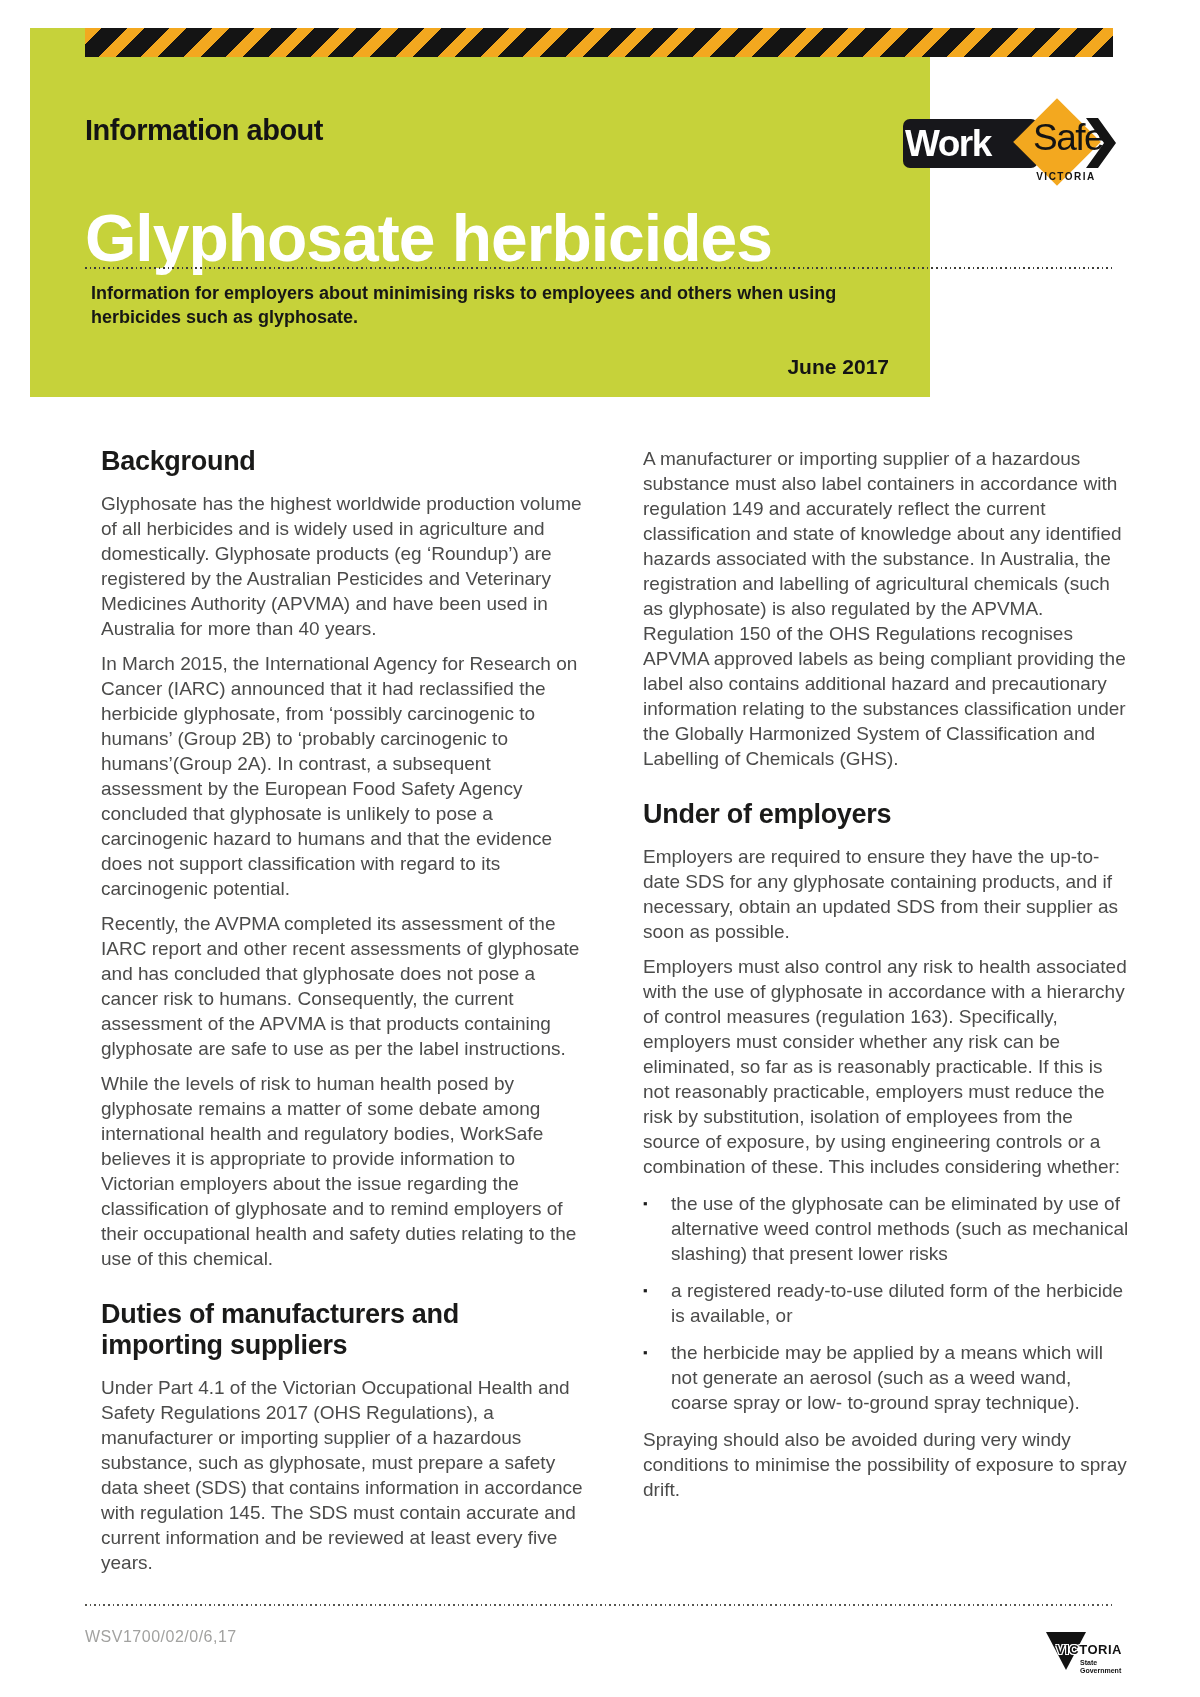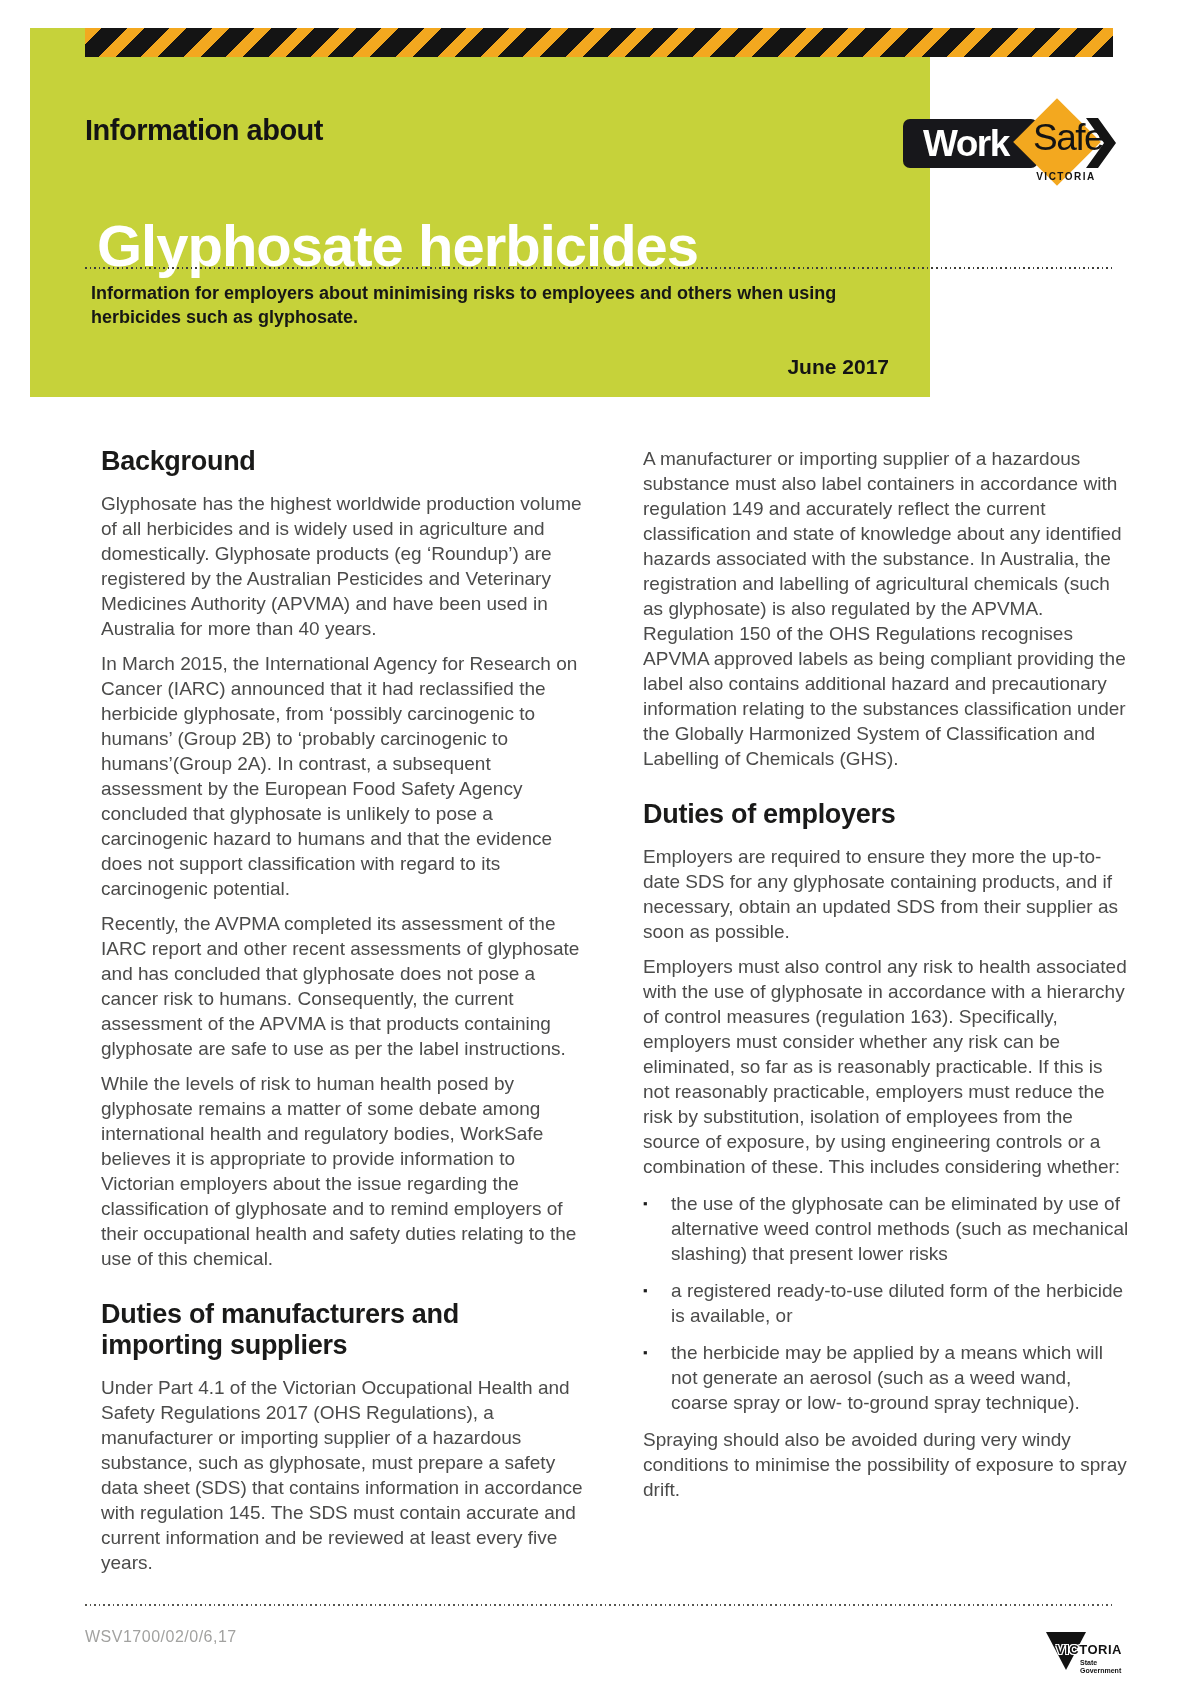--- a/index.html
+++ b/index.html
@@ -16,22 +16,22 @@
   }
   .hazard {
     position:absolute; left:55px; top:0; width:1028px; height:29px;
     background:repeating-linear-gradient(135deg, #f3a81f 0 12px, #141414 12px 30px);
   }
   .kicker {
     position:absolute; left:55px; top:86px;
     font-size:29px; font-weight:bold; color:#141414; letter-spacing:-0.5px;
   }
   .title {
-    position:absolute; left:55px; top:172px; margin:12px;
-    font-size:58px; font-weight:bold; color:#ffffff; letter-spacing:-1px;
+    position:absolute; left:55px; top:172px; margin:0;
+    font-size:66px; font-weight:bold; color:#ffffff; letter-spacing:-1px;
   }
   .dotline {
     height:3px;
     background-image:repeating-linear-gradient(90deg, #3d3d38 0 1.6px, transparent 1.6px 4.6px);
     background-size:auto 2px; background-repeat:repeat-x; background-position:0 50%;
   }
   .dot-header { position:absolute; left:55px; top:238px; width:1030px; }
   .subtitle {
     position:absolute; left:55px; top:247px; width:820px; margin:6px;
     font-size:18px; font-weight:bold; color:#161616; line-height:24px;
@@ -42,21 +42,21 @@
   }
 
   
   .ws-logo { position:absolute; left:870px; top:62px; width:250px; height:112px; }
   .ws-rect {
     position:absolute; left:3px; top:29px; width:135px; height:49px;
     background:#17171b; border-radius:7px; z-index:1;
     display:flex; align-items:center;
   }
   .ws-work {
-    padding-left:20px; font-size:37px; font-weight:bold; color:#ffffff; letter-spacing:-1.5px;
+    padding-left:2px; font-size:37px; font-weight:bold; color:#ffffff; letter-spacing:-1.5px;
   }
   .ws-diamond {
     position:absolute; left:126px; top:21px; width:62px; height:62px;
     background:#f3a81f; transform:rotate(45deg); z-index:2;
   }
   .ws-chevron { position:absolute; left:186px; top:28px; width:30px; height:50px; z-index:3; fill:#141414; }
   .ws-safe {
     position:absolute; left:133px; top:27px; z-index:4;
     font-size:37px; font-weight:normal; color:#141414; letter-spacing:-1.5px;
   }
@@ -148,22 +148,22 @@
       <p>Glyphosate has the highest worldwide production volume of all herbicides and is widely used in agriculture and domestically. Glyphosate products (eg ‘Roundup’) are registered by the Australian Pesticides and Veterinary Medicines Authority (APVMA) and have been used in Australia for more than 40 years.</p>
       <p>In March 2015, the International Agency for Research on Cancer (IARC) announced that it had reclassified the herbicide glyphosate, from ‘possibly carcinogenic to humans’ (Group 2B) to ‘probably carcinogenic to humans’(Group 2A). In contrast, a subsequent assessment by the European Food Safety Agency concluded that glyphosate is unlikely to pose a carcinogenic hazard to humans and that the evidence does not support classification with regard to its carcinogenic potential.</p>
       <p>Recently, the AVPMA completed its assessment of the IARC report and other recent assessments of glyphosate and has concluded that glyphosate does not pose a cancer risk to humans.  Consequently, the current assessment of the APVMA is that products containing glyphosate are safe to use as per the label instructions.</p>
       <p>While the levels of risk to human health posed by glyphosate remains a matter of some debate among international health and regulatory bodies, WorkSafe believes it is appropriate to provide information to Victorian employers about the issue regarding the classification of glyphosate and to remind employers of their occupational health and safety duties relating to the use of this chemical.</p>
       <h2>Duties of manufacturers and importing suppliers</h2>
       <p>Under Part 4.1 of the Victorian Occupational Health and Safety Regulations 2017 (OHS Regulations), a manufacturer or importing supplier of a hazardous substance, such as glyphosate, must prepare a safety data sheet (SDS) that contains information in accordance with regulation 145.  The SDS must contain accurate and current information and be reviewed at least every five years.</p>
     </section>
 
     <section class="col col-right">
       <p>A manufacturer or importing supplier of a hazardous substance must also label containers in accordance with regulation 149 and accurately reflect the current classification and state of knowledge about any identified hazards associated with the substance. In Australia, the registration and labelling of agricultural chemicals (such as glyphosate) is also regulated by the APVMA. Regulation 150 of the OHS Regulations recognises APVMA approved labels as being compliant providing the label also contains additional hazard and precautionary information relating to the substances classification under the Globally Harmonized System of Classification and Labelling of Chemicals (GHS).</p>
-      <h2>Duties of employers</h2>
-      <p>Employers are required to ensure they more the up-to-date SDS for any glyphosate containing products, and if necessary, obtain an updated SDS from their supplier as soon as possible.</p>
+      <h2>Under of employers</h2>
+      <p>Employers are required to ensure they have the up-to-date SDS for any glyphosate containing products, and if necessary, obtain an updated SDS from their supplier as soon as possible.</p>
       <p>Employers must also control any risk to health associated with the use of glyphosate in accordance with a hierarchy of control measures (regulation 163). Specifically, employers must consider whether any risk can be eliminated, so far as is reasonably practicable. If this is not reasonably practicable, employers must reduce the risk by substitution, isolation of employees from the source of exposure, by using engineering controls or a combination of these. This includes considering whether:</p>
 
       <div class="bullet">
         <span class="bullet-marker">▪</span>
         <span class="bullet-text">the use of the glyphosate can be eliminated by use of alternative weed control methods (such as mechanical slashing) that present lower risks</span>
       </div>
       <div class="bullet">
         <span class="bullet-marker">▪</span>
         <span class="bullet-text">a registered ready-to-use diluted form of the herbicide is available, or</span>
       </div>

